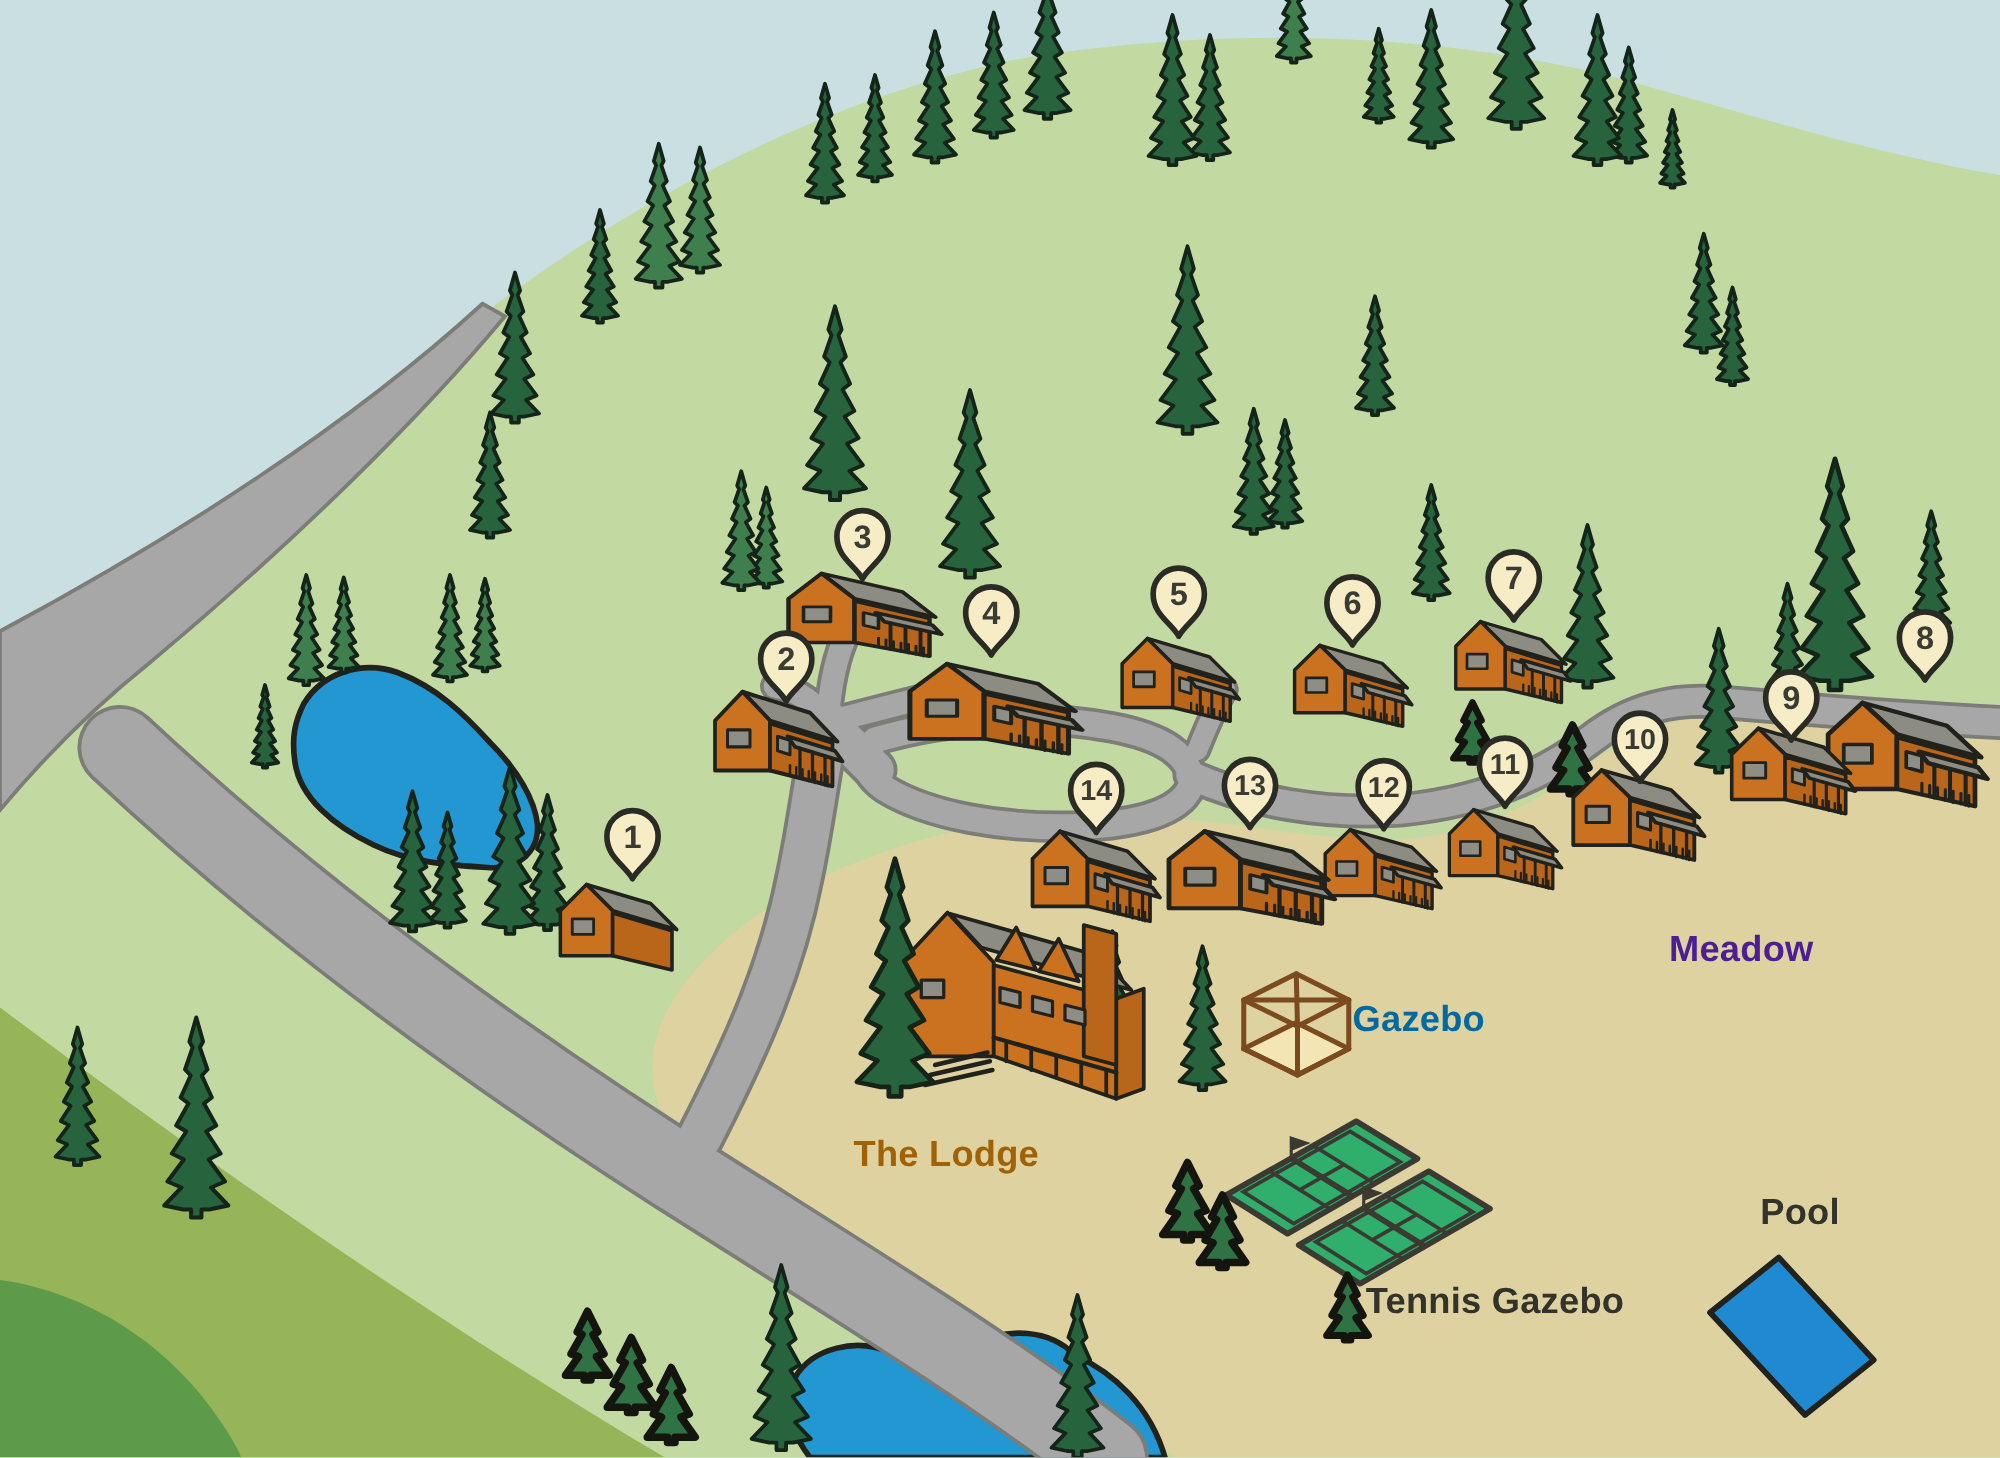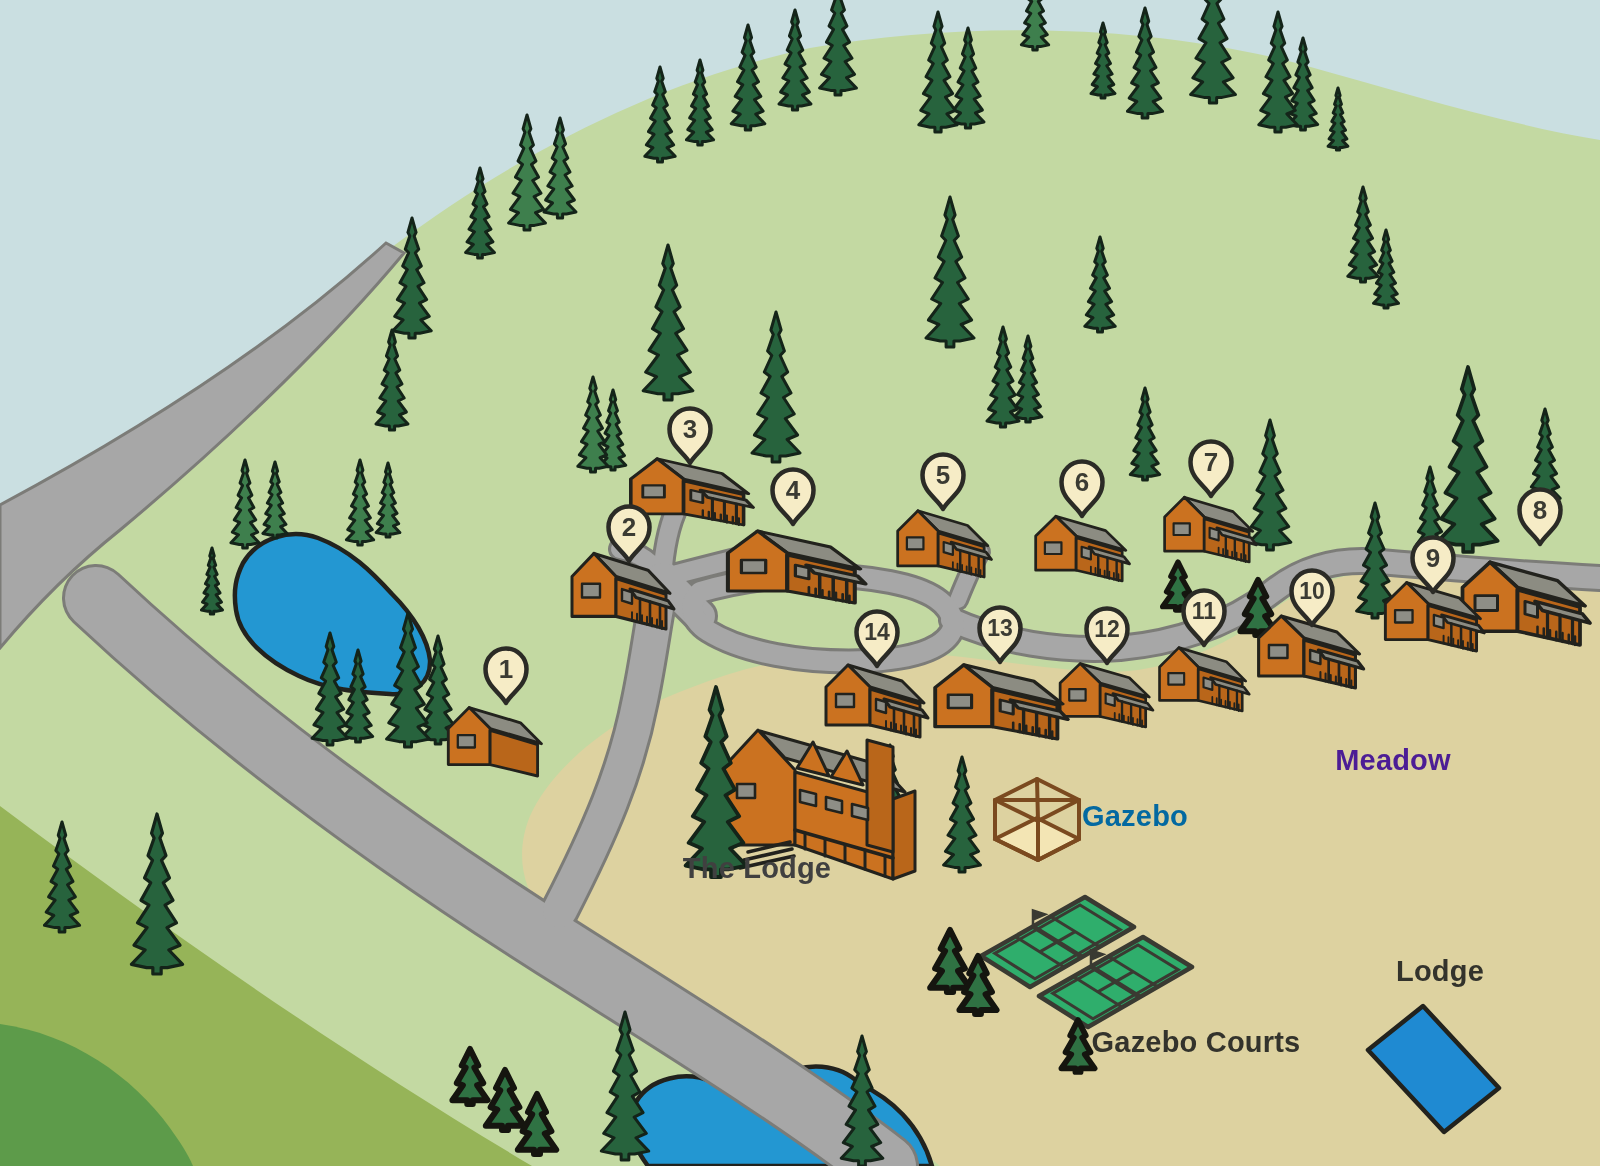--- a/index.html
+++ b/index.html
@@ -449,18 +449,18 @@
       </g>
       <g transform="translate(1000,628)">
         <path d="M0,34 C-6,23 -20.5,17 -20.5,0 A20.5,20.5 0 1 1 20.5,0 C20.5,17 6,23 0,34 Z" fill="#f6ecc6" stroke="#2b2b26" stroke-width="4.5" stroke-linejoin="round"></path>
         <text x="0" y="0" dy="0.36em" text-anchor="middle" fill="#3b3b33" font-family="&quot;Liberation Sans&quot;, sans-serif" font-weight="700" font-size="23">13</text>
       </g>
       <g transform="translate(877,632)">
         <path d="M0,34 C-6,23 -20.5,17 -20.5,0 A20.5,20.5 0 1 1 20.5,0 C20.5,17 6,23 0,34 Z" fill="#f6ecc6" stroke="#2b2b26" stroke-width="4.5" stroke-linejoin="round"></path>
         <text x="0" y="0" dy="0.36em" text-anchor="middle" fill="#3b3b33" font-family="&quot;Liberation Sans&quot;, sans-serif" font-weight="700" font-size="23">14</text>
       </g>
     </svg>
-  <div class="map-label" id="label-lodge" style="left: 757px; top: 868px; color: #404040;">The Lodge</div>
+  <div class="map-label" id="label-lodge" style="left: 757px; top: 924px; color: #a16207;">The Lodge</div>
   <div class="map-label" id="label-gazebo" style="left: 1135px; top: 816px; color: #0369a1;">Gazebo</div>
   <div class="map-label" id="label-meadow" style="left: 1393px; top: 760px; color: #4c1d95;">Meadow</div>
-  <div class="map-label" id="label-tennis_courts" style="left: 1196px; top: 1042px; color: rgb(51, 51, 44);">Gazebo Courts</div>
-  <div class="map-label" id="label-pool" style="left: 1440px; top: 971px; color: rgb(51, 51, 44);">Lodge</div>
+  <div class="map-label" id="label-tennis_courts" style="left: 1196px; top: 1042px; color: rgb(51, 51, 44);">Tennis Gazebo</div>
+  <div class="map-label" id="label-pool" style="left: 1440px; top: 971px; color: rgb(51, 51, 44);">Pool</div>
 </div>
 
 </body></html>

